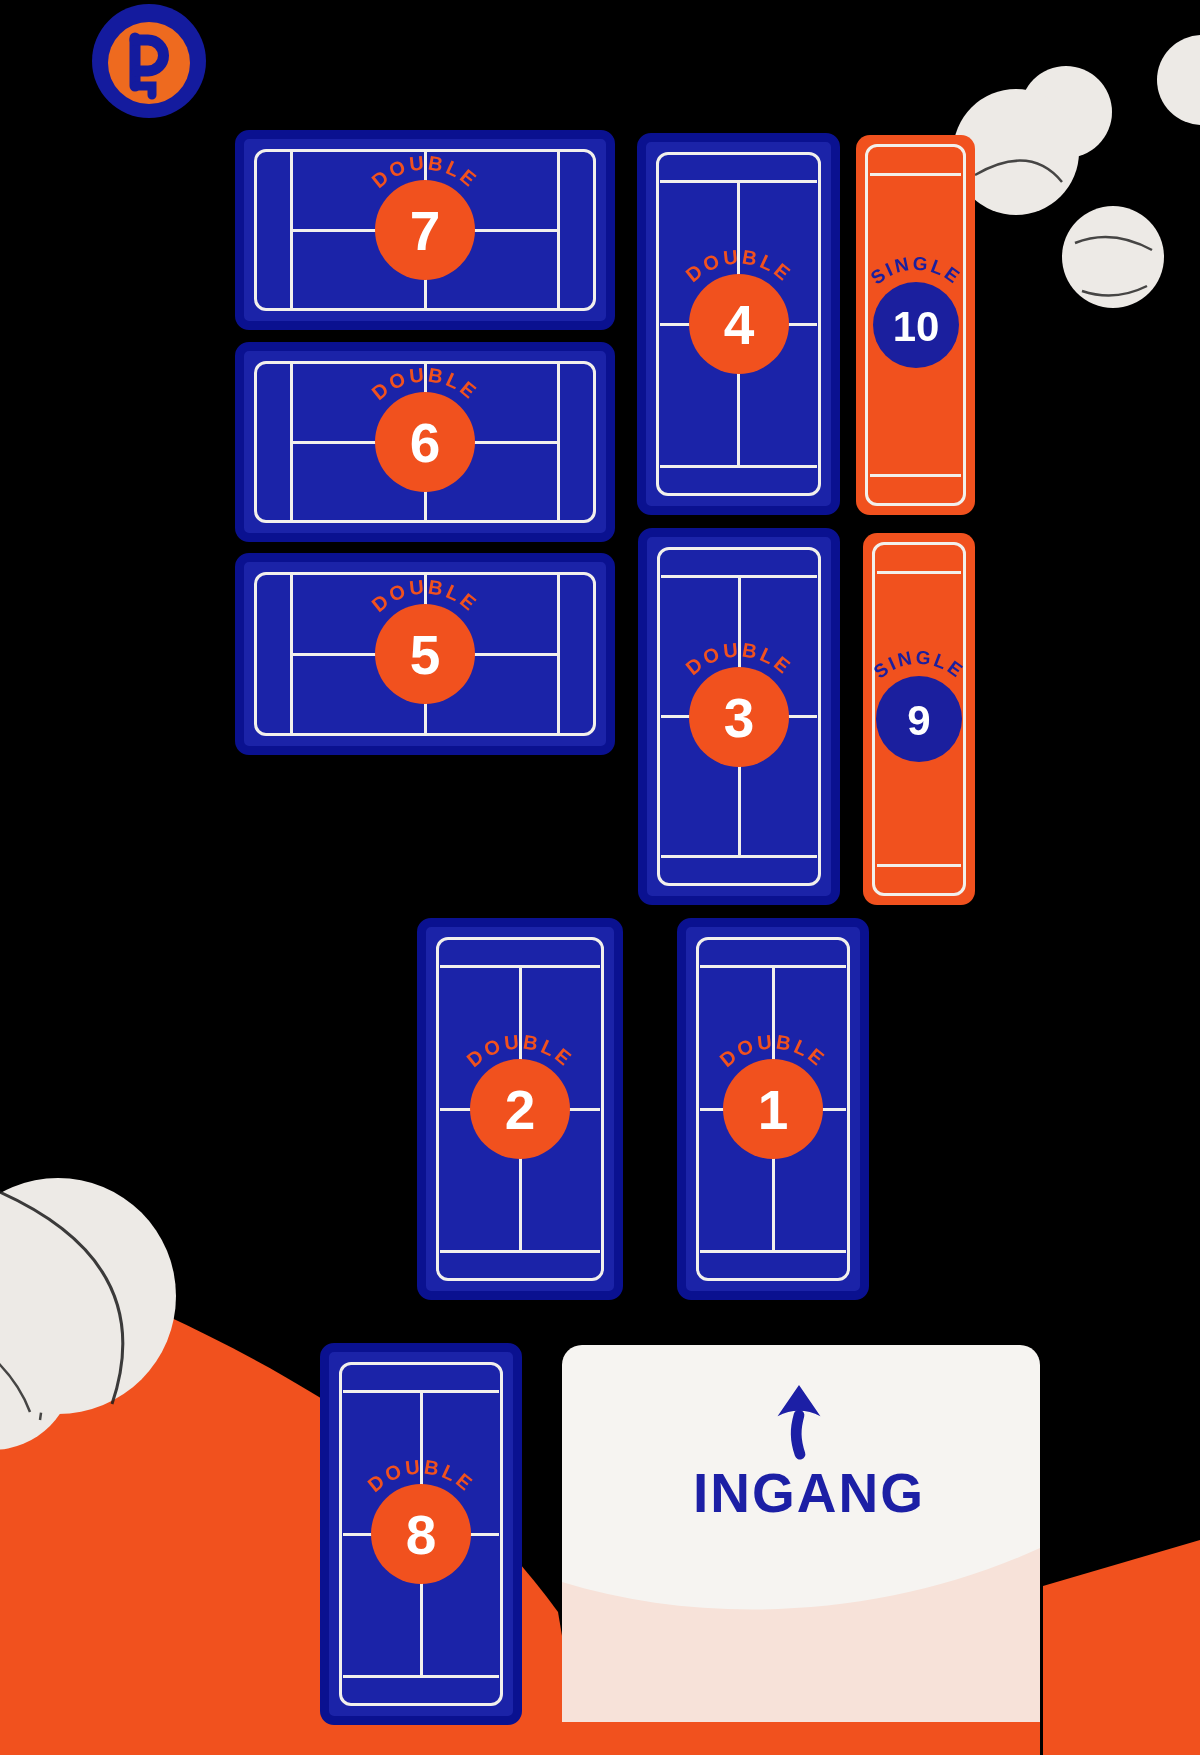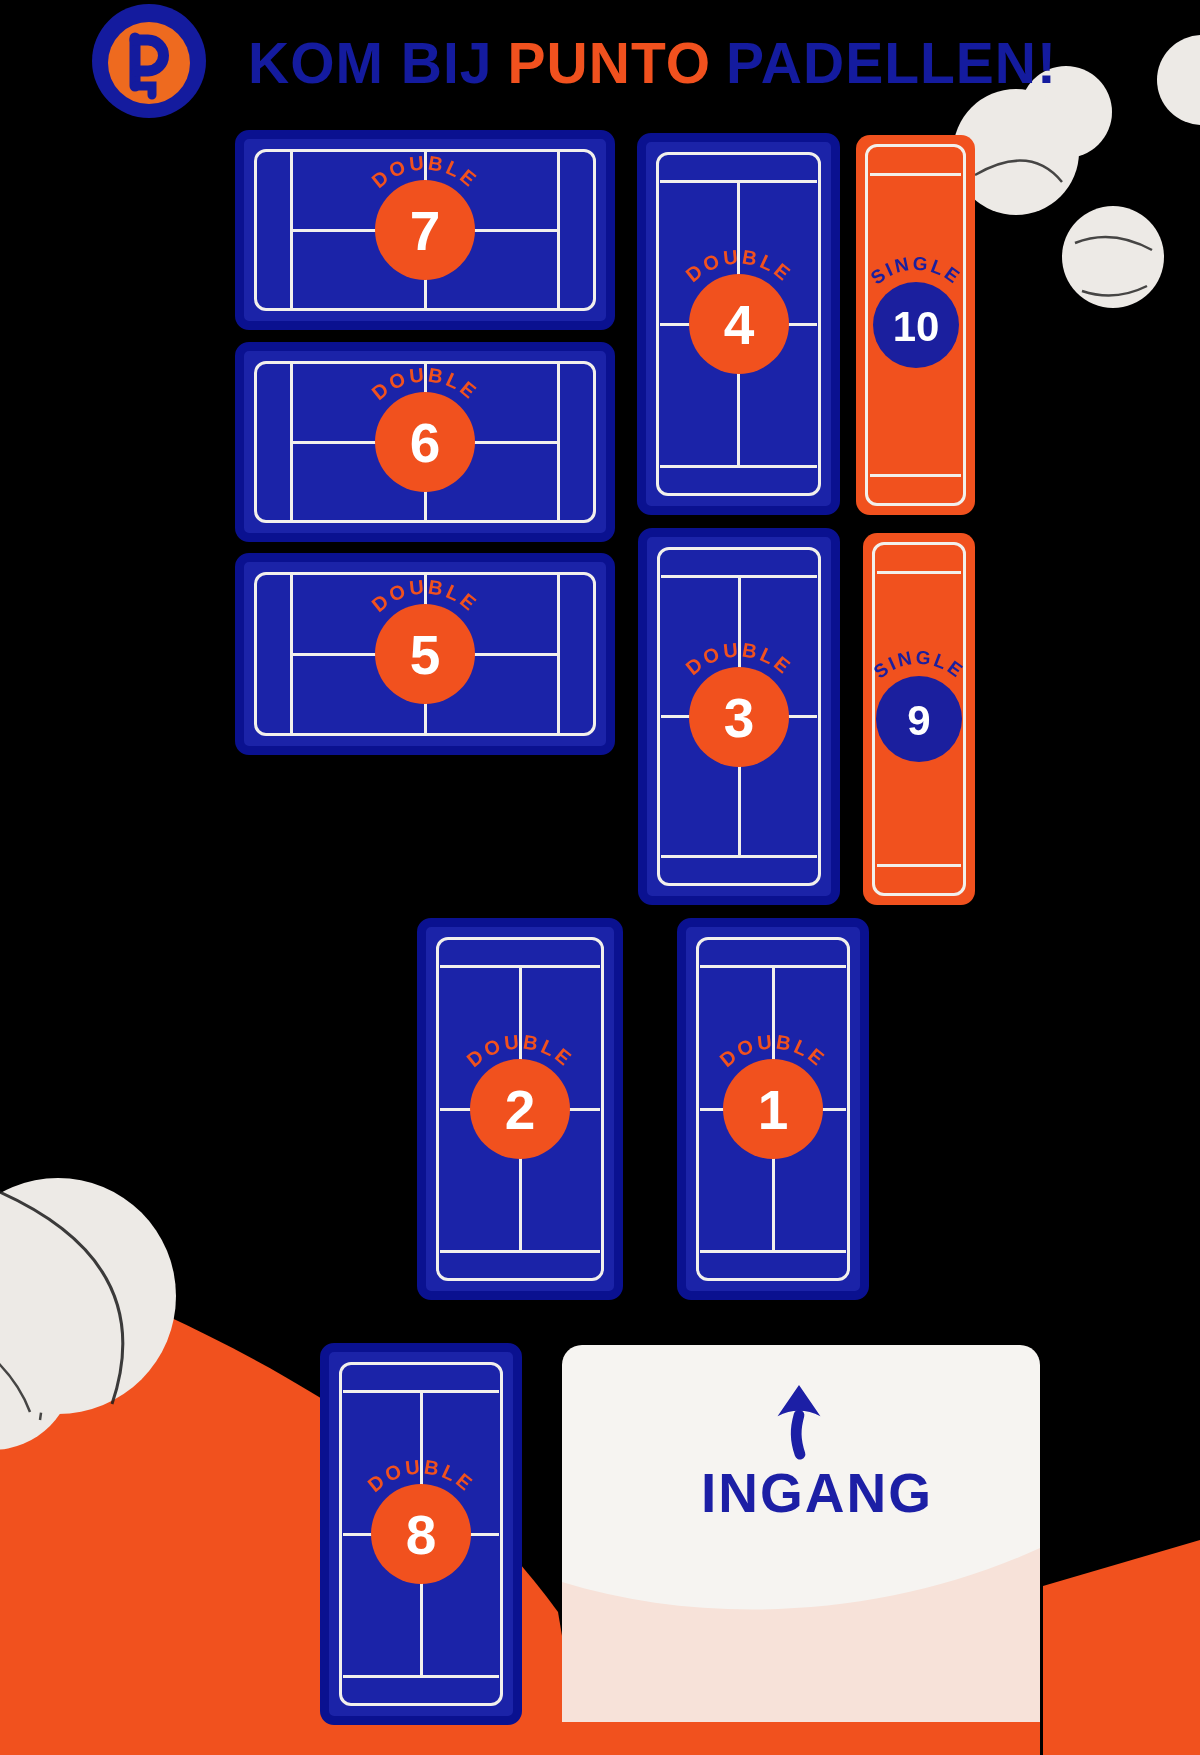--- a/index.html
+++ b/index.html
@@ -32,21 +32,21 @@
   .badge{position:absolute;left:50%;top:50%;margin-left:-95px;margin-top:-95px;}
   .badge text{font-family:"Liberation Sans", sans-serif;font-weight:bold;}
   .badge .num{fill:#ffffff;text-anchor:middle;}
   
   .entrance{
     position:absolute;left:562px;top:1345px;width:478px;height:410px;z-index:3;
     background:#f6f4f1;border-radius:20px 20px 0 0;overflow:hidden;
   }
   .arrow-up{position:absolute;left:205px;top:38px;}
   .entrance-label{
-    position:absolute;left:16px;top:116px;width:100%;text-align:center;
+    position:absolute;left:8px;top:116px;width:100%;text-align:center;
     font-size:55px;font-weight:bold;letter-spacing:2px;color:#1c1fa5;
   }
   .cafe-floor{position:absolute;left:0;top:175px;}
   .cafe-band{position:absolute;left:0;top:377px;width:100%;height:33px;background:#f1511e;}
   .cafe-label{
     position:absolute;left:0;top:316px;width:100%;height:80px;line-height:80px;z-index:4;
     text-align:center;font-size:70px;font-weight:bold;letter-spacing:3px;
     color:#f1501c;text-shadow:2px 3px 0 #c9400e;
   }
 </style>
@@ -88,23 +88,20 @@
   <svg class="logo" width="118" height="118" viewBox="0 0 118 118">
     <circle cx="59" cy="59" r="57" fill="#141b9e"></circle>
     <circle cx="59" cy="61" r="41" fill="#ee6a1f"></circle>
     <g stroke="#141b9e" stroke-width="11" fill="none" stroke-linecap="round">
       <path d="M45,36 V84"></path>
       <path d="M45,38 H58 A15,15 0 1 1 58,69 H47"></path>
       <path d="M46,84 H62 V93" stroke-width="9"></path>
     </g>
   </svg>
 
-  <div class="title">
-    <span class="t-navy sp">KOM BIJ</span><span class="t-orange sp">PUNTO</span><span class="t-navy">PADELLEN!</span>
-  </div>
 
   <div id="courts">
       <div class="court blue horizontal" style="left: 235px; top: 130px; width: 380px; height: 200px;">
         <div class="inner"></div>
         <div class="cline" style="left: 46px; top: 13px; width: 3px; height: 156px;"></div>
         <div class="cline" style="left: 313px; top: 13px; width: 3px; height: 156px;"></div>
         <div class="cline" style="left: 46px; top: 89.5px; width: 270px; height: 3px;"></div>
         <div class="cline" style="left: 179.5px; top: 13px; width: 3px; height: 156px;"></div>
         <svg class="badge" width="190" height="190" viewBox="-95 -95 190 190">
           <path id="arc-7" d="M -60 22 A 63 63 0 1 1 60 22" fill="none"></path>

